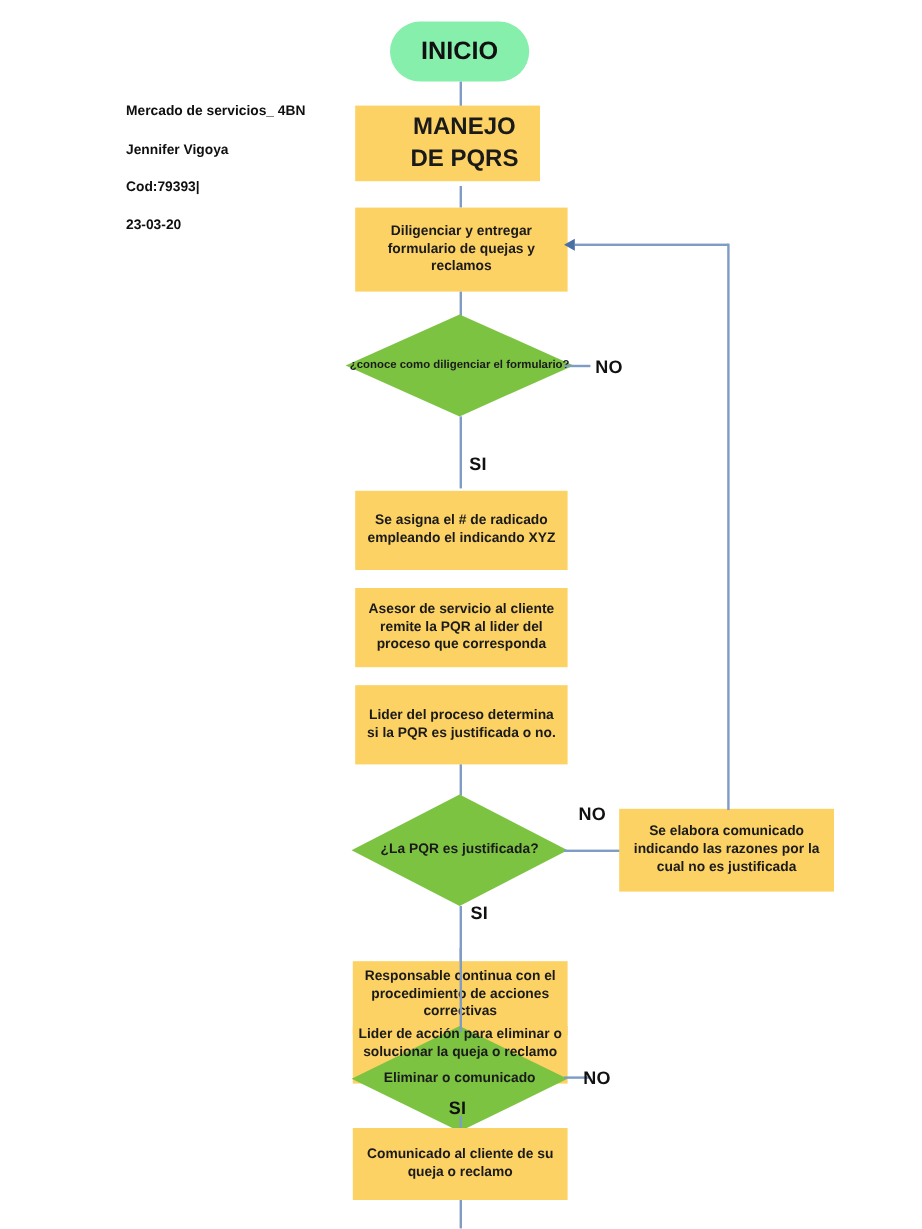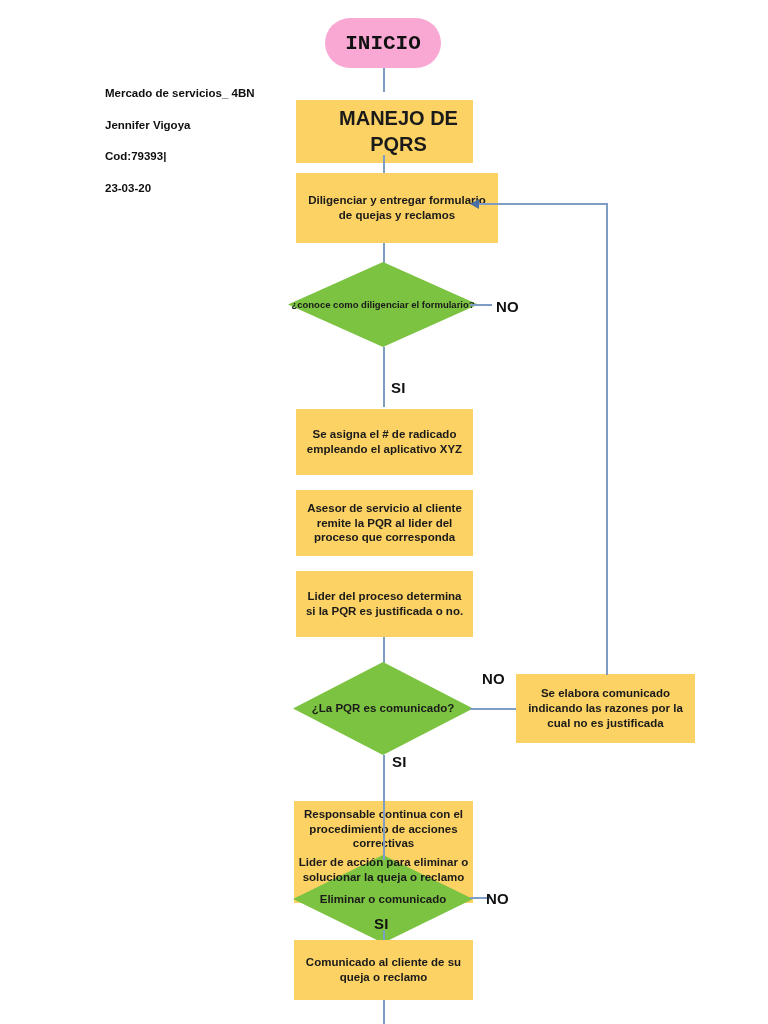--- a/index.html
+++ b/index.html
@@ -47,25 +47,24 @@
   .proc {
     background: #FCD264;
     color: #1a1a1a;
     font-weight: 700;
     line-height: 1.28;
     padding: 4px 8px;
   }
   .proc .txt { width: 100%; }
 
   .terminator {
-    background: #f9a8d4;
+    background: #86efac;
     border-radius: 26px;
     color: #111111;
     font-weight: 600;
-    font-family: Liberation Mono, monospace;
   }
 
   .diamond-wrap {
     position: absolute;
   }
   .diamond-wrap svg {
     position: absolute;
     left: 0;
     top: 0;
     overflow: visible;
@@ -131,64 +130,64 @@
     <div class="meta-line">Cod:79393|</div>
     <div class="meta-line">23-03-20</div>
   </div>
 
   <div class="node terminator fs-inicio" style="left:325px; top:18px; width:116px; height:50px;">
     <span class="txt">INICIO</span>
   </div>
 
   <div class="conn v" style="left:383px; top:68px; height:24px;"></div>
 
-  <div class="node proc fs-title" style="left:296px; top:100px; width:177px; height:63px;padding-left:36px;">
+  <div class="node proc fs-title" style="left:296px; top:88px; width:154px; height:63px;padding-left:36px;">
     <span class="txt">MANEJO DE PQRS</span>
   </div>
 
   <div class="conn v" style="left:383px; top:155px; height:18px;"></div>
 
-  <div class="node proc fs-body" style="left:296px; top:173px; width:202px; height:70px;">
+  <div class="node proc fs-body" style="left:296px; top:173px; width:177px; height:70px;">
     <span class="txt">Diligenciar y entregar formulario de quejas y reclamos</span>
   </div>
 
   <div class="conn v" style="left:383px; top:243px; height:22px;"></div>
 
   <div class="diamond-wrap" style="left:288px; top:262px; width:190px; height:85px;">
     <svg width="190" height="85" viewBox="0 0 190 85">
       <polygon points="95,0 190,42.5 95,85 0,42.5" fill="#7CC342"></polygon>
     </svg>
     <div class="diamond-label fs-diamond-sm">¿conoce como diligenciar el formulario?</div>
   </div>
 
   <div class="conn h" style="left:470px; top:304px; width:22px;"></div>
   <div class="edge-label" style="left:496px; top:298px;">NO</div>
 
   <div class="conn v" style="left:383px; top:347px; height:60px;"></div>
   <div class="edge-label" style="left:391px; top:379px;">SI</div>
 
   <div class="node proc fs-body" style="left:296px; top:409px; width:177px; height:66px;">
-    <span class="txt">Se asigna el # de radicado empleando el aplicativo XYZ</span>
+    <span class="txt">Se asigna el # de radicado empleando el indicando XYZ</span>
   </div>
 
   <div class="node proc fs-body" style="left:296px; top:571px; width:177px; height:66px;">
     <span class="txt">Lider del proceso determina si la PQR es justificada o no.</span>
   </div>
 
   <div class="node proc fs-body" style="left:296px; top:490px; width:177px; height:66px;">
     <span class="txt">Asesor de servicio al cliente remite la PQR al lider del proceso que corresponda</span>
   </div>
 
   <div class="conn v" style="left:383px; top:637px; height:26px;"></div>
 
   <div class="diamond-wrap" style="left:293px; top:662px; width:180px; height:93px;">
     <svg width="180" height="93" viewBox="0 0 180 93">
       <polygon points="90,0 180,46.5 90,93 0,46.5" fill="#7CC342"></polygon>
     </svg>
-    <div class="diamond-label fs-diamond-md">¿La PQR es comunicado?</div>
+    <div class="diamond-label fs-diamond-md">¿La PQR es justificada?</div>
   </div>
 
   <div class="conn h" style="left:470px; top:708px; width:47px;"></div>
   <div class="edge-label" style="left:482px; top:670px;">NO</div>
 
   <div class="node proc fs-body" style="left:516px; top:674px; width:179px; height:69px;">
     <span class="txt">Se elabora comunicado indicando las razones por la cual no es justificada</span>
   </div>
 
   <div class="conn v" style="left:606px; top:203px; height:472px;"></div>

